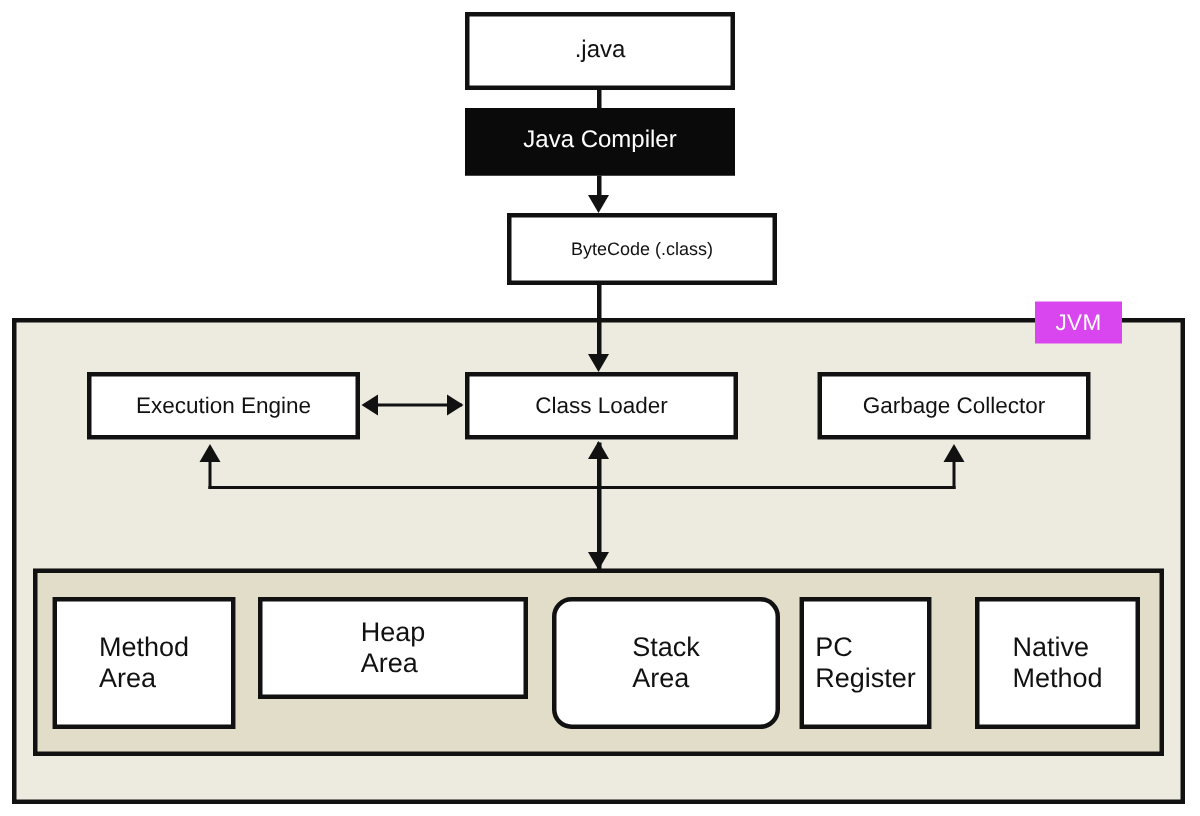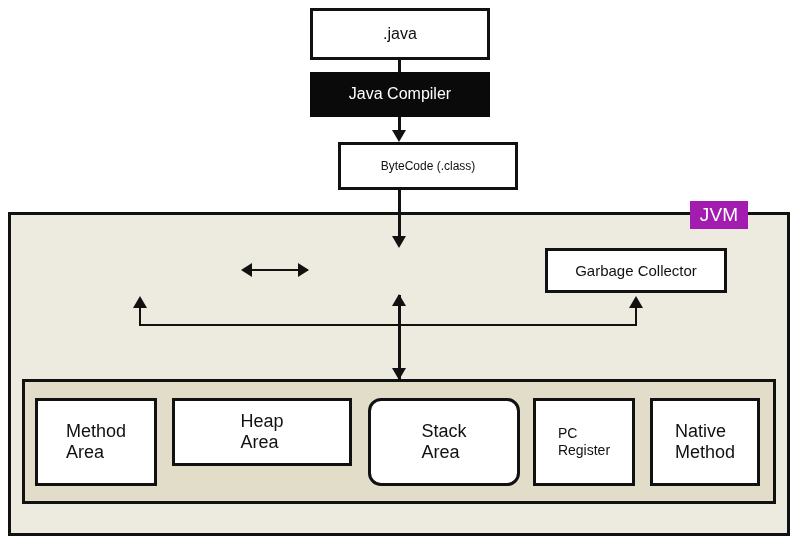--- a/index.html
+++ b/index.html
@@ -59,26 +59,26 @@
     top: 379px;
     width: 754px;
     height: 125px;
     background: #e1ddc9;
   }
 
   
   .tag {
     position: absolute;
     box-sizing: border-box;
-    background: #a21caf;
+    background: #d946ef;
     color: #ffffff;
     display: flex;
     align-items: center;
     justify-content: center;
-    font-size: 19px;
+    font-size: 15px;
     letter-spacing: .2px;
     z-index: 40;
   }
 
   
   .vline {
     position: absolute;
     width: 3px;
     background: #111111;
     z-index: 20;
@@ -132,21 +132,23 @@
 
   <div class="node" id="node-bytecode" style="left:310px; top:142px; width:180px; height:48px; font-size:12px;margin-left:28px;">ByteCode (.class)</div>
 
   <div class="vline" style="left:398px; top:190px; height:50px; z-index:30;"></div>
   <div class="arrow down" style="left:392px; top:236px; z-index:31;"></div>
 
   <div class="panel" id="jvm-panel"></div>
 
   <div class="tag" id="tag-jvm" style="left:690px; top:201px; width:58px; height:28px;">JVM</div>
 
+  <div class="node" style="left:58px; top:248px; width:182px; height:45px; font-size:15px;">Execution Engine</div>
 
+  <div class="node" style="left:310px; top:248px; width:182px; height:45px; font-size:15px;">Class Loader</div>
 
   <div class="node" style="left:545px; top:248px; width:182px; height:45px; font-size:15px;">Garbage Collector</div>
 
   <div class="hline" style="left:243px; top:269px; width:65px;"></div>
   <div class="arrow left" style="left:241px; top:263px;"></div>
   <div class="arrow right" style="left:298px; top:263px;"></div>
 
   <div class="vline" style="left:398px; top:295px; height:85px;"></div>
   <div class="arrow up" style="left:392px; top:294px;"></div>
   <div class="arrow down" style="left:392px; top:368px;"></div>
@@ -162,19 +164,19 @@
 
   <div class="node" style="left:35px; top:398px; width:122px; height:88px; font-size:18px;">Method
 Area</div>
 
   <div class="node" style="left:172px; top:398px; width:180px; height:68px; font-size:18px;">Heap
 Area</div>
 
   <div class="node" style="left:368px; top:398px; width:152px; height:88px; font-size:18px;border-radius:13px;">Stack
 Area</div>
 
-  <div class="node" style="left:533px; top:398px; width:102px; height:88px; font-size:14px;">PC
+  <div class="node" style="left:533px; top:398px; width:88px; height:88px; font-size:18px;">PC
 Register</div>
 
   <div class="node" style="left:650px; top:398px; width:110px; height:88px; font-size:18px;">Native
 Method</div>
 
 </div>
 
 </body></html>

